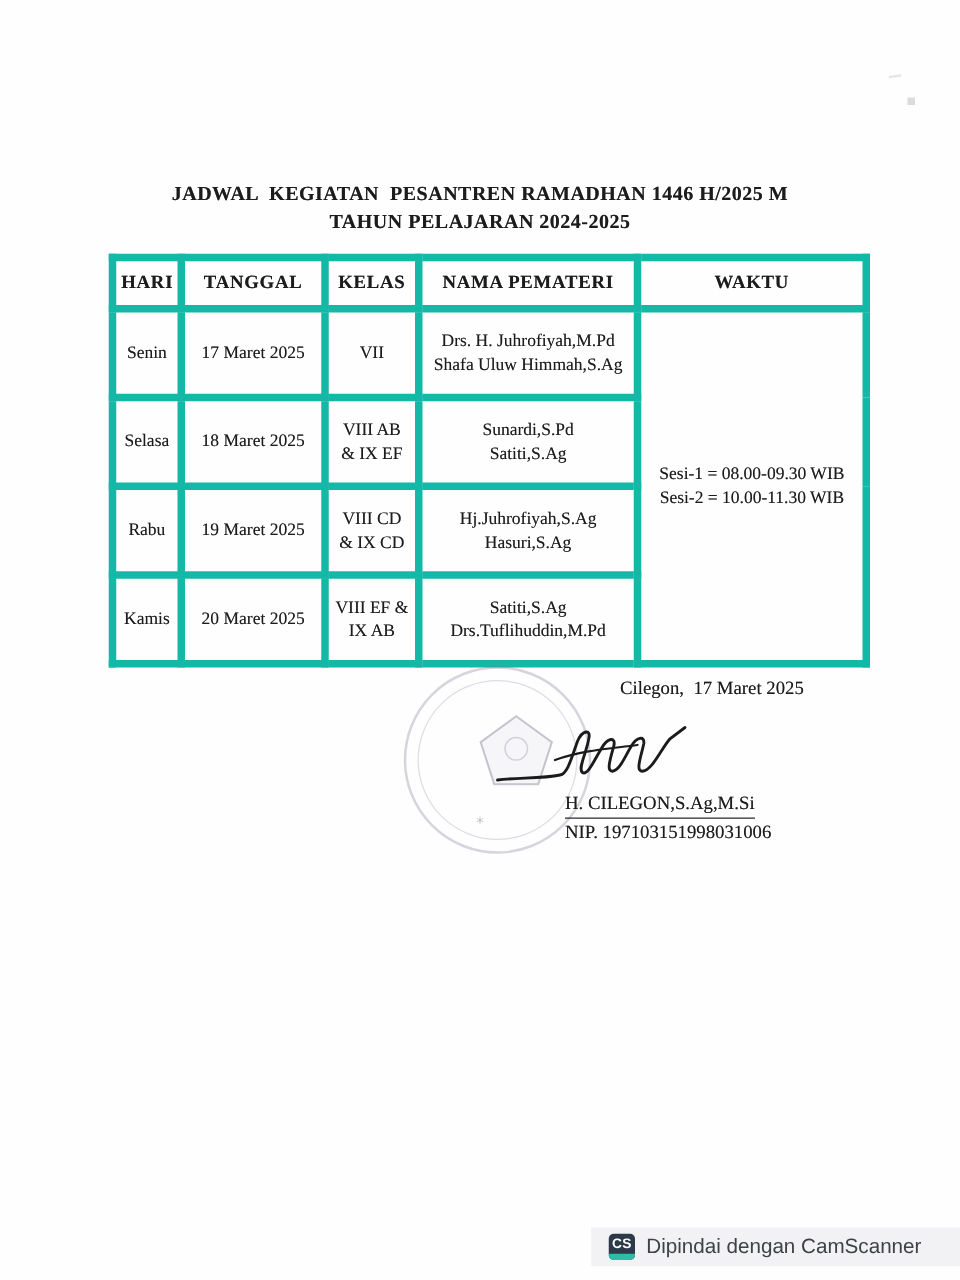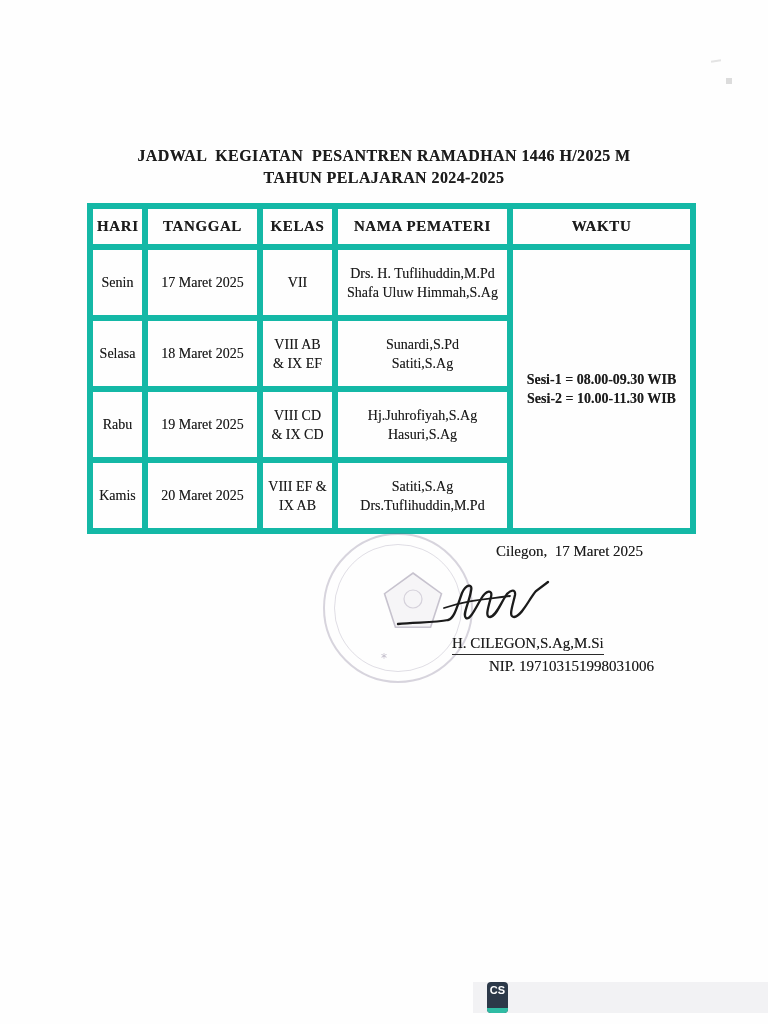--- a/index.html
+++ b/index.html
@@ -16,44 +16,44 @@
              text-shadow:0 0 0.5px rgba(0,0,0,0.55);}
 
   
   table.sched{position:absolute;left:87px;top:203px;width:603px;border-collapse:collapse;table-layout:fixed;}
   table.sched th,table.sched td{border:6px solid #14b8a6;text-align:center;vertical-align:middle;
       padding:2px 4px;box-shadow:0 0 0.6px rgba(60,60,60,0.5);}
   table.sched th{font-size:15px;font-weight:bold;height:31px;letter-spacing:0.6px;
       text-shadow:0 0 0.5px rgba(0,0,0,0.55);}
   table.sched td{font-size:14px;height:61px;line-height:19px;text-shadow:0 0 0.4px rgba(0,0,0,0.45);}
   td.waktu{font-size:14px;text-align:center;}
-  td.waktu div{white-space:pre;text-align:left;display:inline-block;font-weight:bold;}
+  td.waktu div{white-space:pre;text-align:left;display:inline-block;}
   .two-line span{display:block;}
 
   
   .stamp{position:absolute;left:323px;top:533px;width:150px;height:150px;pointer-events:none;}
   .stamp .outer{position:absolute;inset:0;border:2px solid rgba(115,105,135,0.28);border-radius:50%;}
   .stamp .inner{position:absolute;inset:11px;border:1px solid rgba(115,105,135,0.22);border-radius:50%;}
   .stamp svg{position:absolute;left:0;top:0;}
   .stamp .star{position:absolute;left:58px;top:118px;color:rgba(115,105,135,0.45);font-size:12px;font-family:"DejaVu Sans",sans-serif;}
 
   
   .signature{position:absolute;left:396px;top:577px;}
 
   
   .sigblock{position:absolute;left:452px;top:541px;font-size:15px;line-height:20px;
             text-shadow:0 0 0.4px rgba(0,0,0,0.5);}
   .sigblock .pre{white-space:pre;margin-left:44px;}
   .sigblock .name{margin-top:72px;border-bottom:1.3px solid #2a2a2a;display:inline-block;padding-bottom:1px;}
-  .sigblock .nip{margin-top:1px;margin-left:37px;}
+  .sigblock .nip{margin-top:1px;}
 
   
   .scanbar{position:absolute;left:473px;top:982px;width:295px;height:31px;background:#f2f2f4;
            display:flex;align-items:center;box-sizing:border-box;padding-left:14px;gap:9px;}
-  .cs-icon{position:relative;width:21px;height:31px;border-radius:4px;background:#2c3949;overflow:hidden;
+  .cs-icon{position:relative;width:21px;height:21px;border-radius:4px;background:#2c3949;overflow:hidden;
            display:flex;justify-content:center;flex:0 0 auto;}
   .cs-icon .cs-label{color:#ffffff;font-family:"Liberation Sans",sans-serif;font-weight:bold;
            font-size:11px;line-height:16px;letter-spacing:0.2px;}
   .cs-teal{position:absolute;left:0;right:0;bottom:0;height:5px;background:#2fbca4;}
   .scan-text{font-family:"Liberation Sans",sans-serif;font-size:16.5px;color:#3e4245;white-space:nowrap;}
 </style>
 </head>
 <body>
 
 <div class="page">
@@ -85,21 +85,21 @@
     </thead>
     <tbody>
       <tr>
         <td>Senin</td>
         <td>17 Maret 2025</td>
         <td class="two-line">
           <span>VII</span>
           <span></span>
         </td>
         <td class="two-line">
-          <span>Drs. H. Tuflihuddin,M.Pd</span>
+          <span>Drs. H. Juhrofiyah,M.Pd</span>
           <span>Shafa Uluw Himmah,S.Ag</span>
         </td>
         <td class="waktu" rowspan="4">
           <div>Sesi-1 = 08.00-09.30 WIB</div>
           <div>Sesi-2 = 10.00-11.30 WIB</div>
         </td>
       </tr>
       <tr>
         <td>Selasa</td>
         <td>18 Maret 2025</td>
@@ -161,15 +161,16 @@
     <div class="pre">Cilegon,  17 Maret 2025</div>
     <div><span class="name">H. CILEGON,S.Ag,M.Si</span></div>
     <div class="nip">NIP. 197103151998031006</div>
   </div>
 
   <div class="scanbar">
     <div class="cs-icon">
       <span class="cs-label">CS</span>
       <div class="cs-teal"></div>
     </div>
+    <div class="scan-text">Dipindai dengan CamScanner</div>
   </div>
 
 </div>
 
 </body></html>

